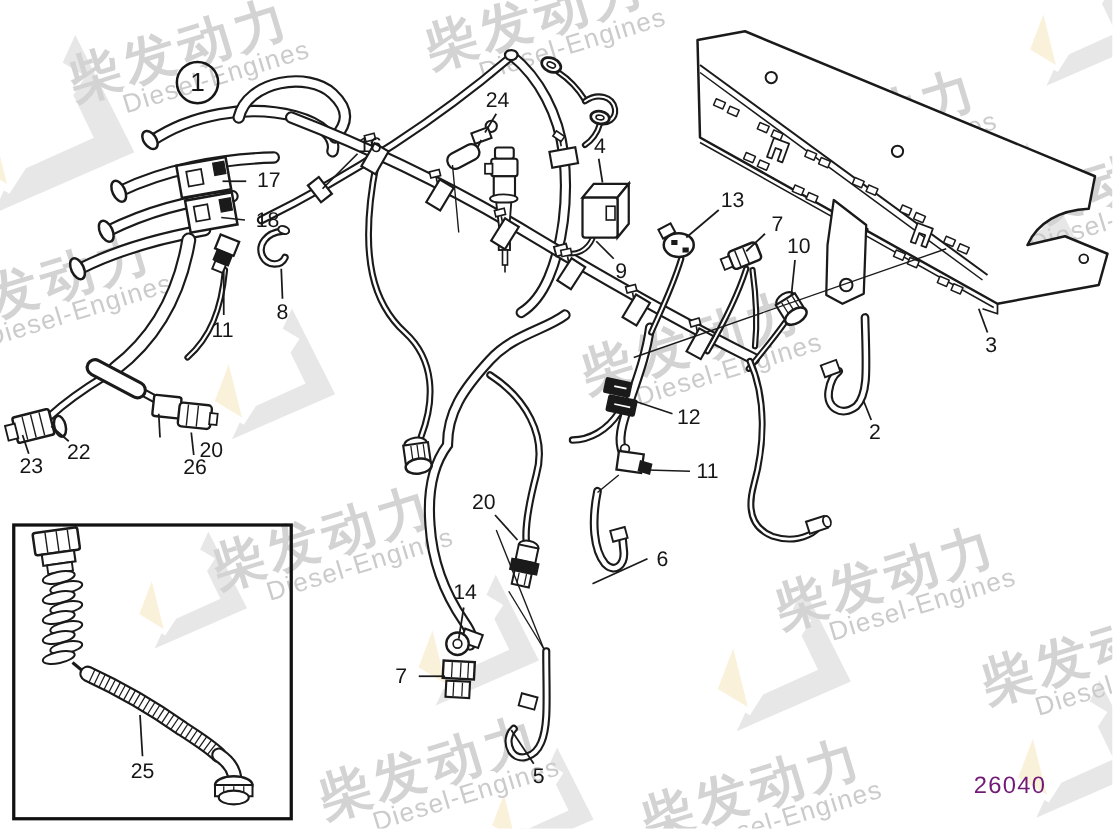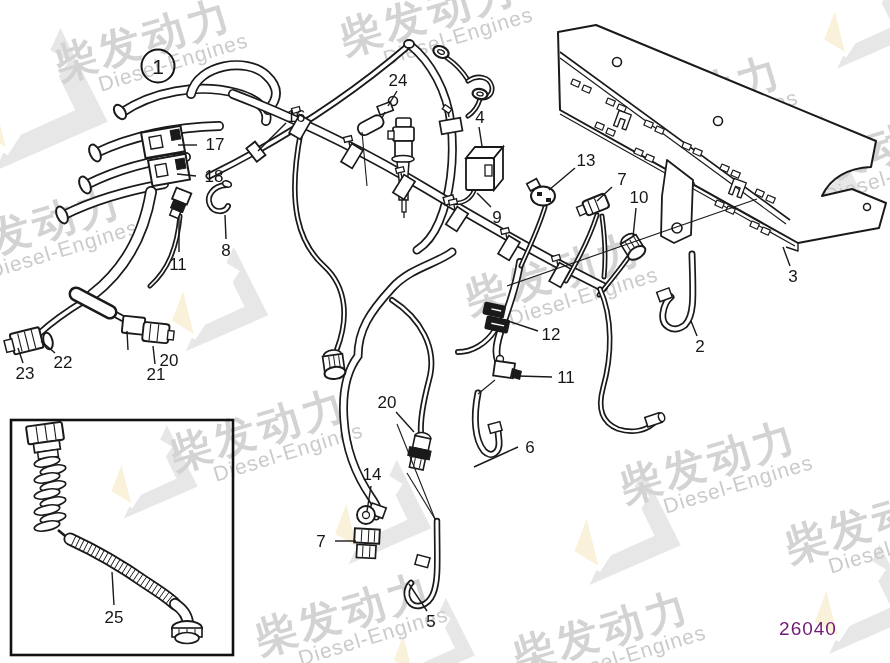--- a/index.html
+++ b/index.html
@@ -529,16 +529,16 @@
       <div class="callout" style="left: 178px; top: 264px;">11</div>
       <div class="callout" style="left: 387px; top: 402px;">20</div>
       <div class="callout" style="left: 530px; top: 447px;">6</div>
       <div class="callout" style="left: 372px; top: 474px;">14</div>
       <div class="callout" style="left: 321px; top: 541px;">7</div>
       <div class="callout" style="left: 431px; top: 621px;">5</div>
       <div class="callout" style="left: 114px; top: 617px;">25</div>
       <div class="callout" style="left: 63px; top: 362px;">22</div>
       <div class="callout" style="left: 25px; top: 373px;">23</div>
       <div class="callout" style="left: 132px; top: 360px; margin-left: 37px;">20</div>
-      <div class="callout" style="left: 156px; top: 374px;">21</div>
+      <div class="callout" style="left: 156px; top: 374px;">26</div>
     </div>
   <div class="fig-num">26040</div>
 </div>
 
 </body></html>

